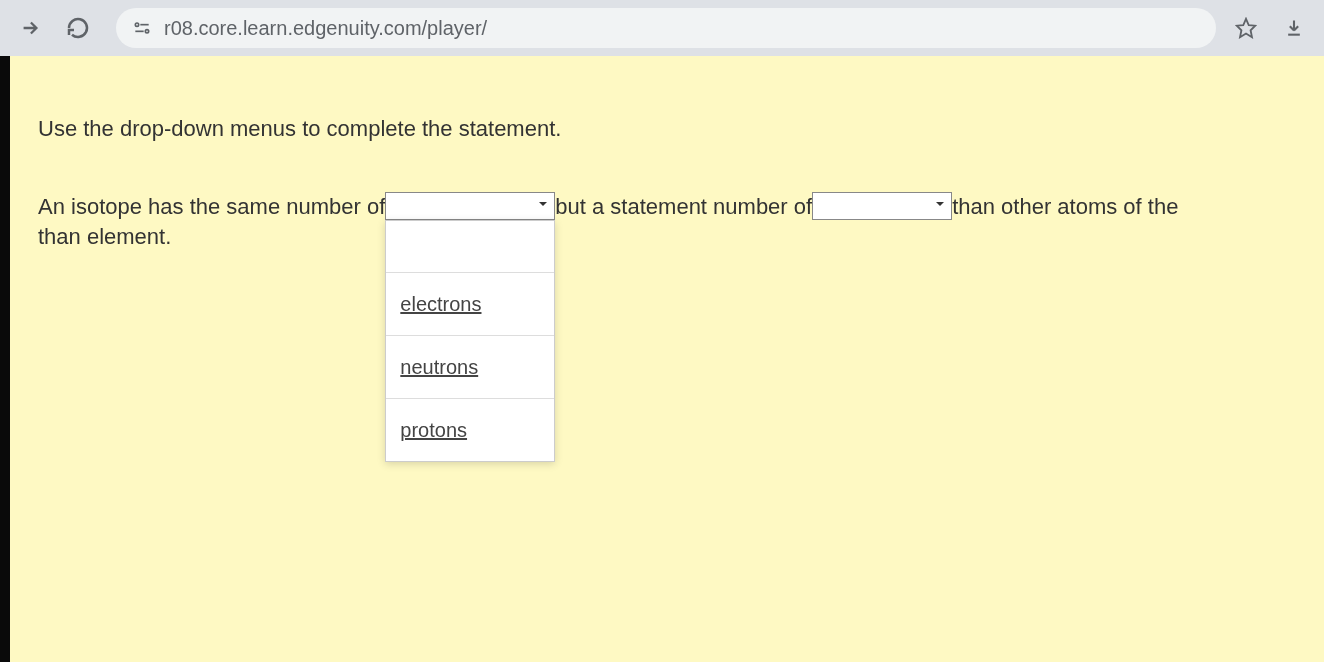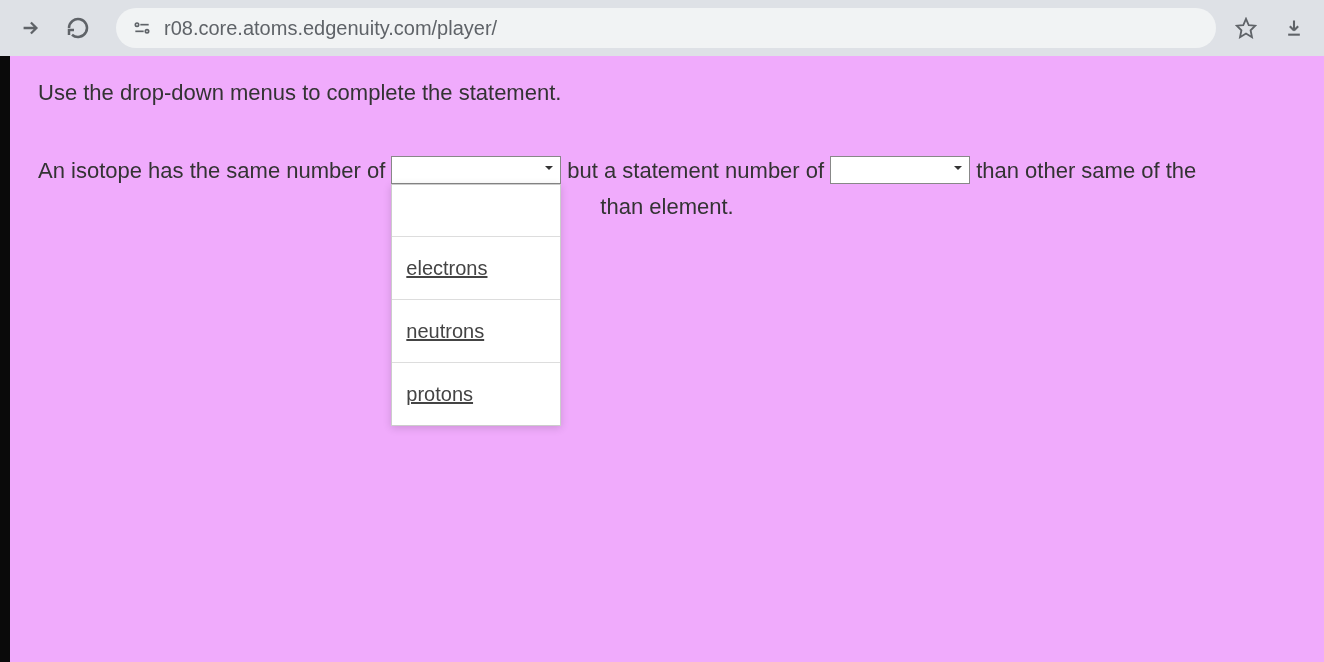--- a/index.html
+++ b/index.html
@@ -62,23 +62,23 @@
       width: 36px;
       height: 36px;
       display: flex;
       align-items: center;
       justify-content: center;
       color: #5f6368;
       cursor: pointer;
       font-size: 22px;
     }
     .content-area {
-      background: #f0abfc;
+      background: #fef9c3;
       height: calc(100% - 56px);
-      padding: 24px 28px;
+      padding: 60px 28px;
       position: relative;
       margin-left: 10px;
     }
     .black-edge {
       position: absolute;
       left: 0;
       top: 56px;
       bottom: 0;
       width: 10px;
       background: #0a0a0a;
@@ -88,22 +88,20 @@
       color: #333;
       margin-bottom: 50px;
     }
     .question-row {
       display: flex;
       align-items: flex-start;
       flex-wrap: wrap;
       font-size: 22px;
       color: #333;
       line-height: 30px;
-      gap: 6px;
-      text-align: center;
     }
     .text-segment {
       white-space: nowrap;
     }
     .wrap-segment {
       flex-basis: 100%;
     }
     .dropdown-wrapper {
       position: relative;
       display: inline-block;
@@ -185,21 +183,21 @@
   </div>
   <div class="address-bar">
     <span class="site-settings-icon">
       <svg width="20" height="20" viewBox="0 0 24 24" fill="none" stroke="currentColor" stroke-width="2">
         <circle cx="6" cy="8" r="2"></circle>
         <line x1="10" y1="8" x2="20" y2="8"></line>
         <circle cx="18" cy="16" r="2"></circle>
         <line x1="4" y1="16" x2="14" y2="16"></line>
       </svg>
     </span>
-    <span class="url-text">r08.core.atoms.edgenuity.com/player/</span>
+    <span class="url-text">r08.core.learn.edgenuity.com/player/</span>
   </div>
   <div class="star-icon">
     <svg width="22" height="22" viewBox="0 0 24 24" fill="none" stroke="currentColor" stroke-width="2">
       <polygon points="12 2 15 9 22 9.5 17 14.5 18.5 22 12 18 5.5 22 7 14.5 2 9.5 9 9"></polygon>
     </svg>
   </div>
   <div class="download-icon">
     <svg width="20" height="20" viewBox="0 0 24 24" fill="currentColor">
       <path d="M12 3v12M12 15l-5-5M12 15l5-5" stroke="currentColor" stroke-width="2.5" fill="none"></path>
       <line x1="5" y1="20" x2="19" y2="20" stroke="currentColor" stroke-width="2.5"></line>
@@ -238,16 +236,16 @@
       <div class="dropdown-select small">
         <span></span>
       </div>
       <span class="dropdown-arrow">
         <svg width="12" height="12" viewBox="0 0 12 12" fill="currentColor">
           <path d="M2 4l4 4 4-4z"></path>
         </svg>
       </span>
     </span>
 
-    <span class="text-segment">than other same of the</span>
+    <span class="text-segment">than other atoms of the</span>
     <span class="text-segment wrap-segment">than element.</span>
   </div>
 </div>
 
 </body></html>

